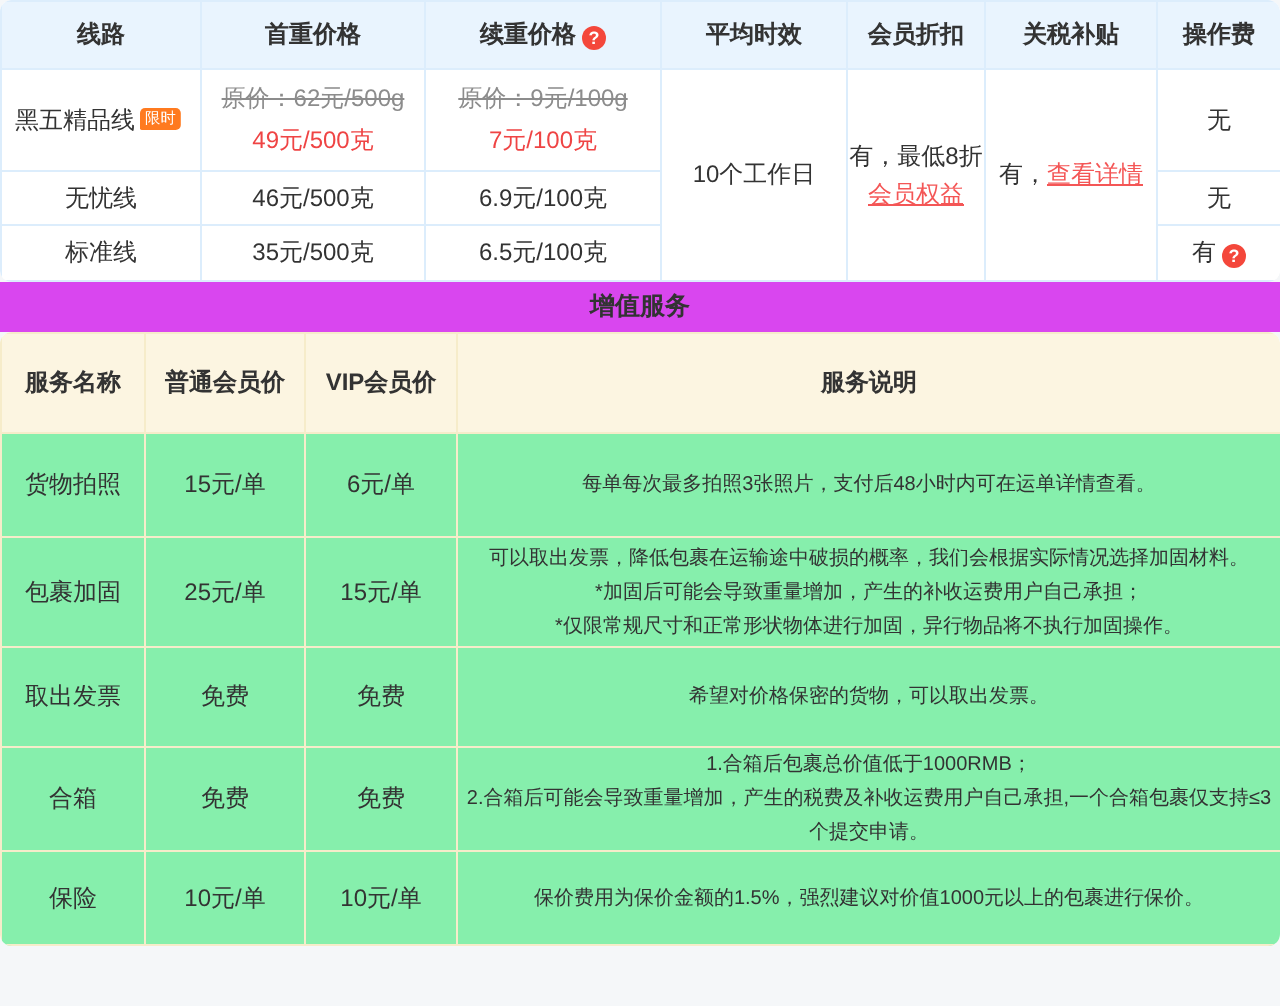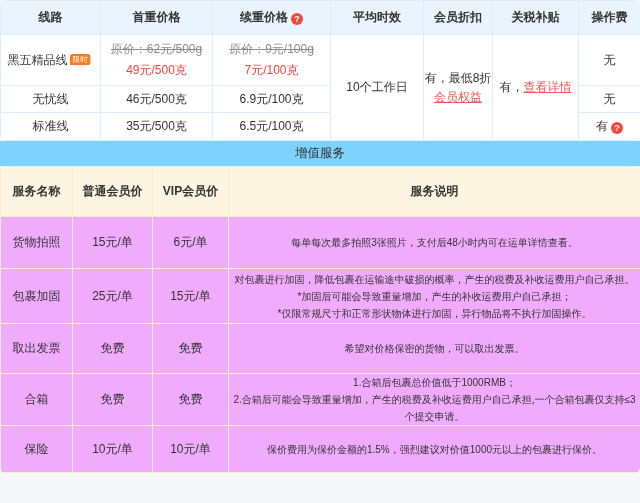--- a/index.html
+++ b/index.html
@@ -21,26 +21,26 @@
     line-height:11px; padding:1px 3px; border-radius:3px 3px 3px 1px; margin-left:2px;
     vertical-align:2px; transform:scale(.85); transform-origin:left center; }
   .q-icon { display:inline-block; width:12px; height:12px; border-radius:50%;
     background:#f4473b; color:#fff; font-size:9px; line-height:12px; text-align:center;
     font-weight:700; margin-left:3px; vertical-align:-1px; cursor:pointer; }
   a.red-link { color:#f45656; text-decoration:underline; cursor:pointer; }
   .two-line { line-height:19px; }
 
   
   .section-title { height:25px; display:flex; align-items:center; justify-content:center;
-    font-size:12.5px; font-weight:400; color:#333; background:#7dd3fc; }
+    font-size:12.5px; font-weight:700; color:#333; background:#d946ef; }
 
   
   .vas td, .vas th { border:1px solid #f6ecca; }
   .vas thead th { background:#fcf5e1; height:50px; font-weight:600; color:#333; }
-  .vas tbody td { background:#f0abfc; }
+  .vas tbody td { background:#86efac; }
   .desc-line { line-height:17px; font-size:10px; color:#333; }
 </style>
 </head>
 <body>
 
 <div class="tbl-wrap">
 <table class="ship">
   <colgroup>
     <col style="width:100px">
         <col style="width:112px">
@@ -127,21 +127,21 @@
       <td>6元/单</td>
       <td>
         <div class="desc-line">每单每次最多拍照3张照片，支付后48小时内可在运单详情查看。</div>
       </td>
     </tr>
     <tr style="height:55px">
       <td>包裹加固</td>
       <td>25元/单</td>
       <td>15元/单</td>
       <td>
-        <div class="desc-line">对包裹进行加固，降低包裹在运输途中破损的概率，产生的税费及补收运费用户自己承担。</div>
+        <div class="desc-line">可以取出发票，降低包裹在运输途中破损的概率，我们会根据实际情况选择加固材料。</div>
         <div class="desc-line">*加固后可能会导致重量增加，产生的补收运费用户自己承担；</div>
         <div class="desc-line">*仅限常规尺寸和正常形状物体进行加固，异行物品将不执行加固操作。</div>
       </td>
     </tr>
     <tr style="height:50px">
       <td>取出发票</td>
       <td>免费</td>
       <td>免费</td>
       <td>
         <div class="desc-line">希望对价格保密的货物，可以取出发票。</div>

